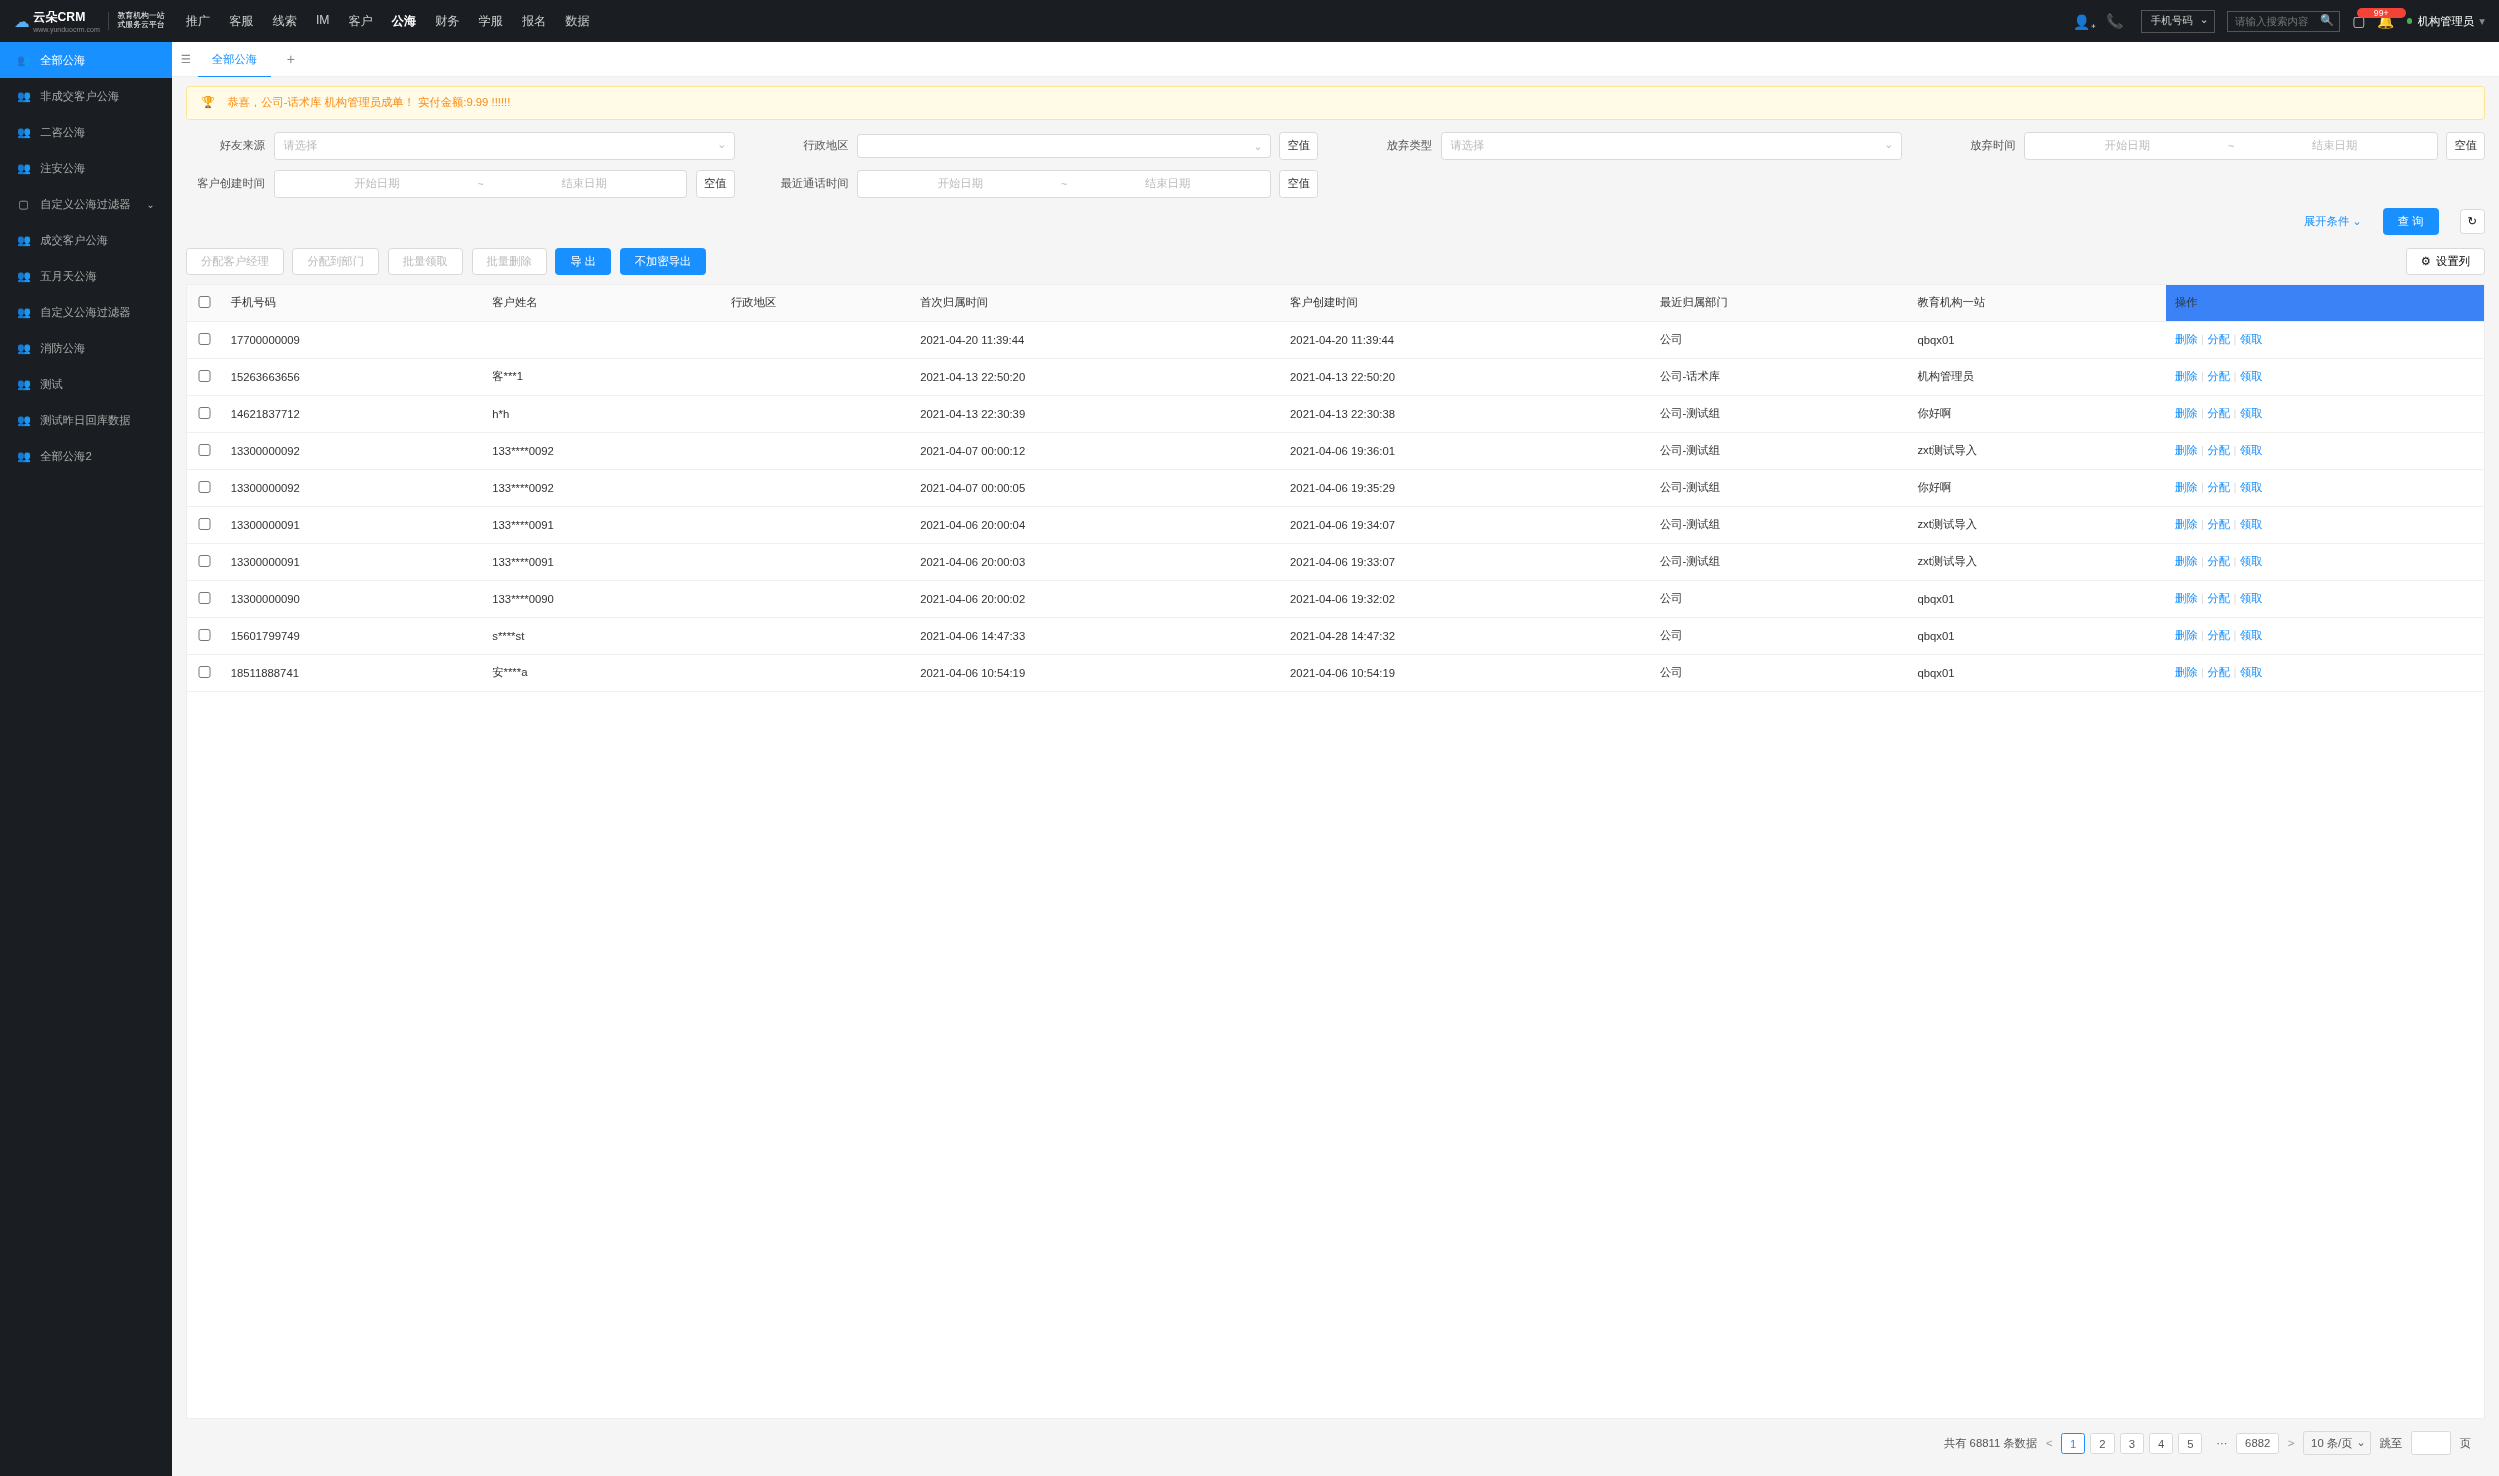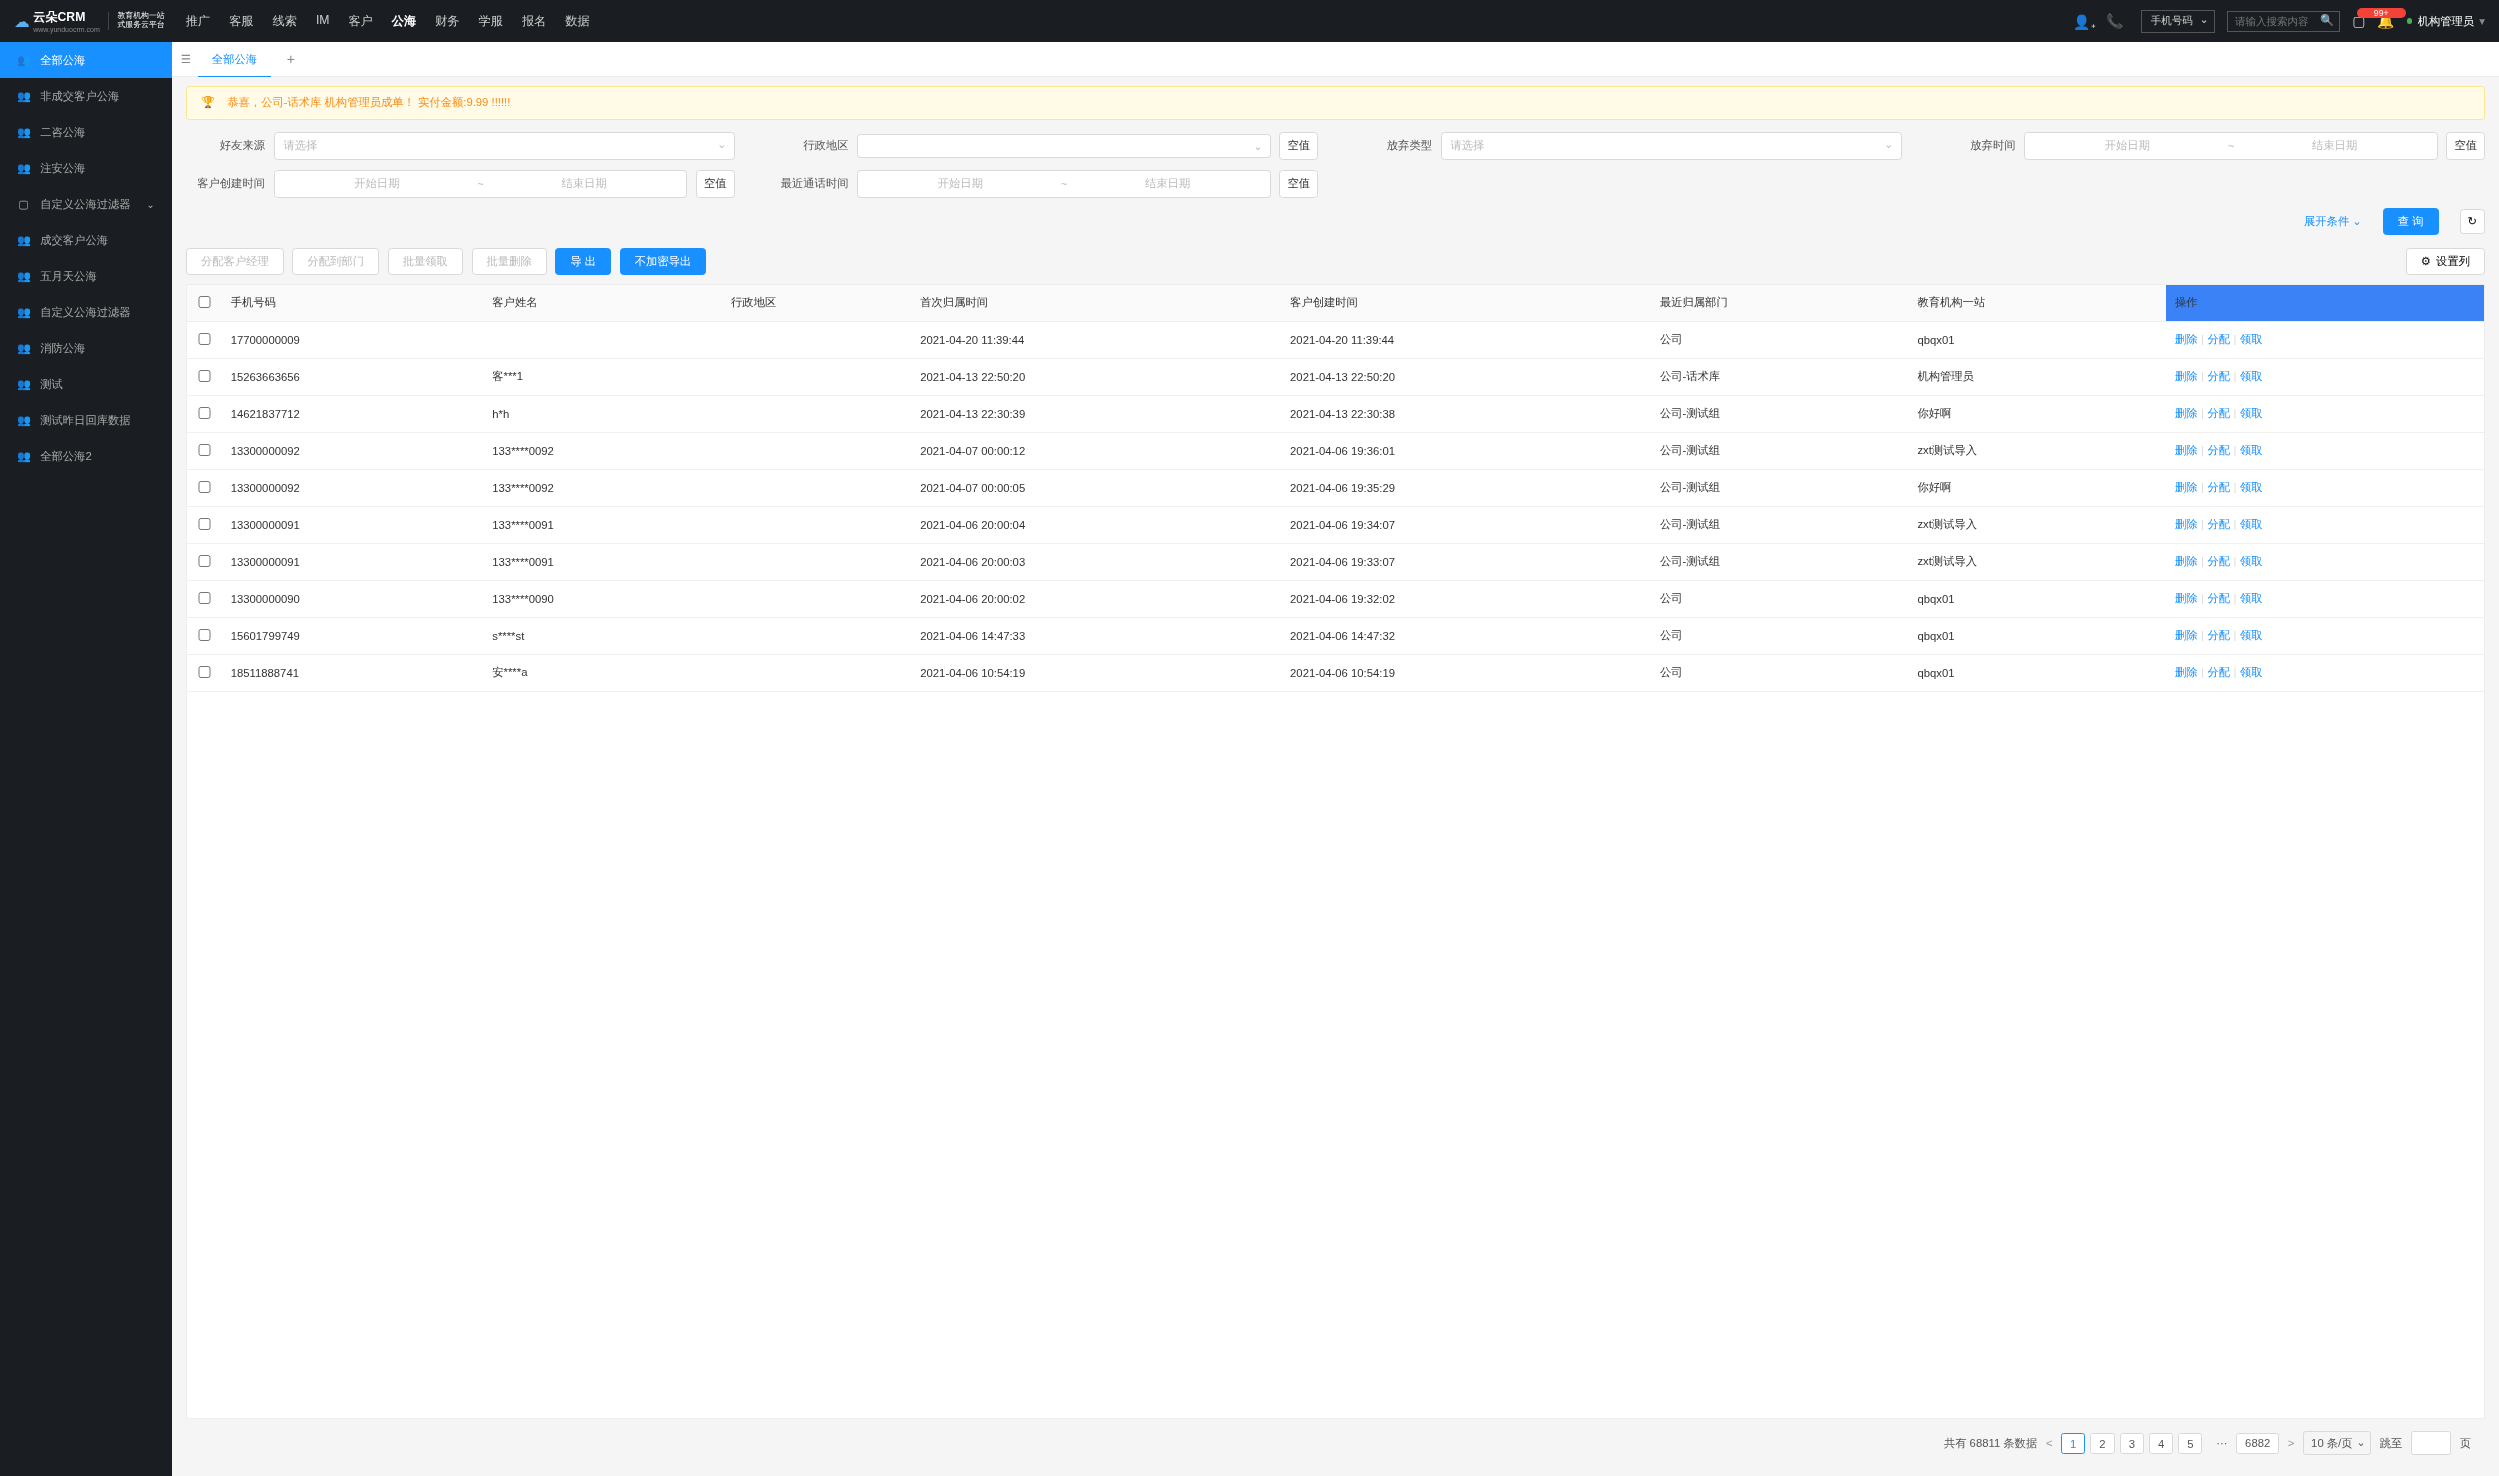--- a/index.html
+++ b/index.html
@@ -360,21 +360,21 @@
                 <td>公司</td>
                 <td>qbqx01</td>
                 <td class="ops"><a>删除</a><span class="div">|</span><a>分配</a><span class="div">|</span><a>领取</a></td>
               </tr>
               <tr>
                 <td class="chk"><input type="checkbox" style=""></td>
                 <td>15601799749</td>
                 <td>s****st</td>
                 <td></td>
                 <td>2021-04-06 14:47:33</td>
-                <td>2021-04-06 14:47:32</td>
+                <td>2021-04-28 14:47:32</td>
                 <td>公司</td>
                 <td>qbqx01</td>
                 <td class="ops"><a>删除</a><span class="div">|</span><a>分配</a><span class="div">|</span><a>领取</a></td>
               </tr>
               <tr>
                 <td class="chk"><input type="checkbox" style=""></td>
                 <td>18511888741</td>
                 <td>安****a</td>
                 <td></td>
                 <td>2021-04-06 10:54:19</td>

